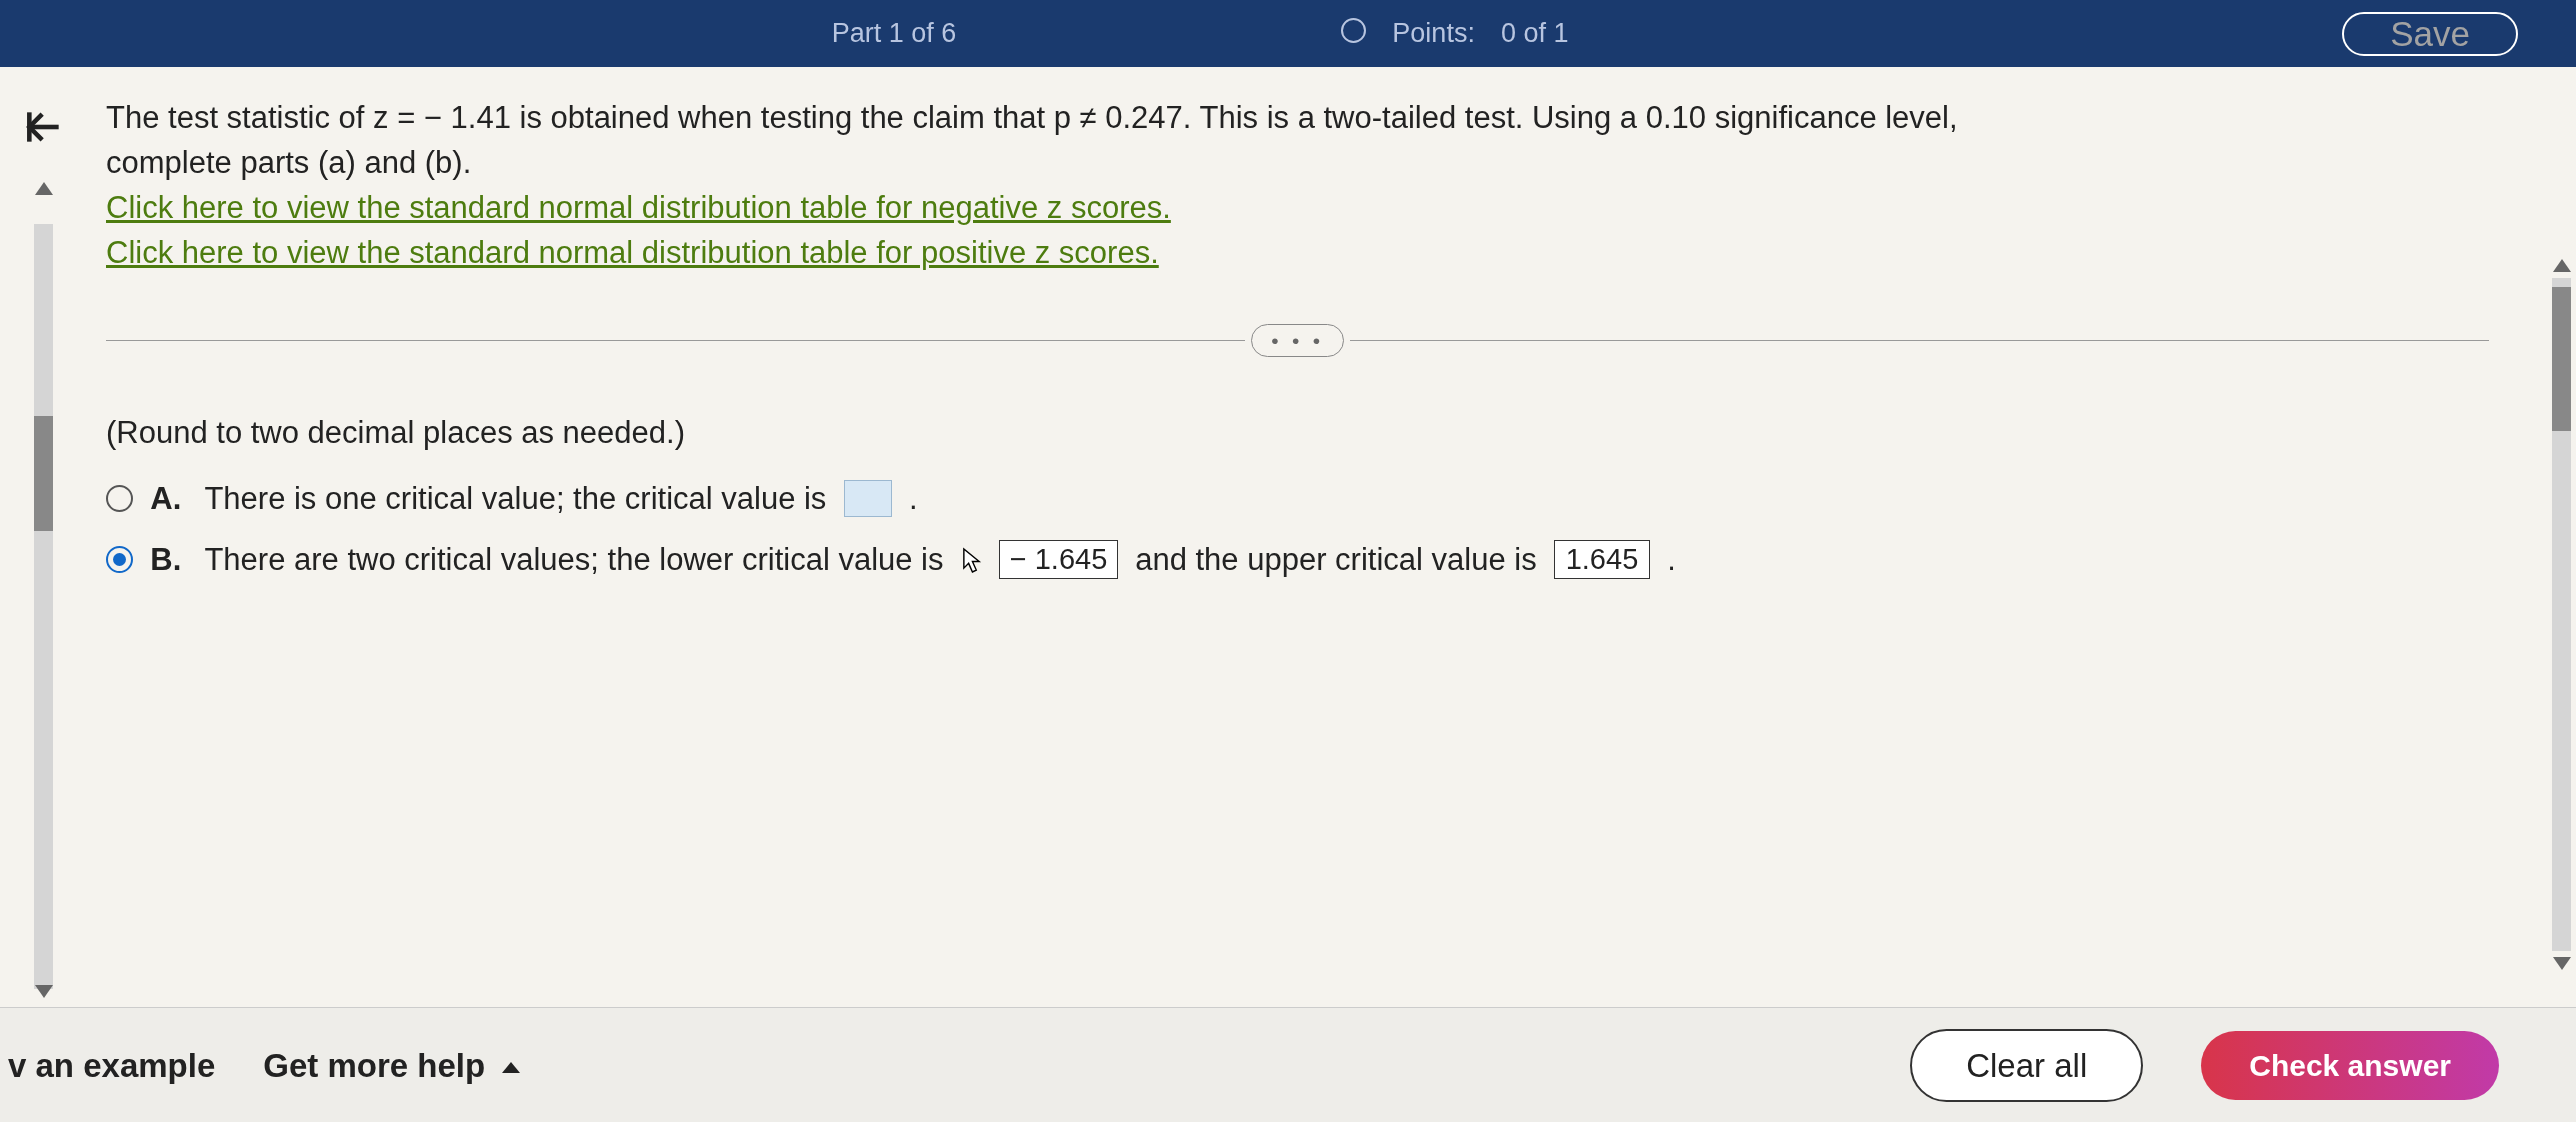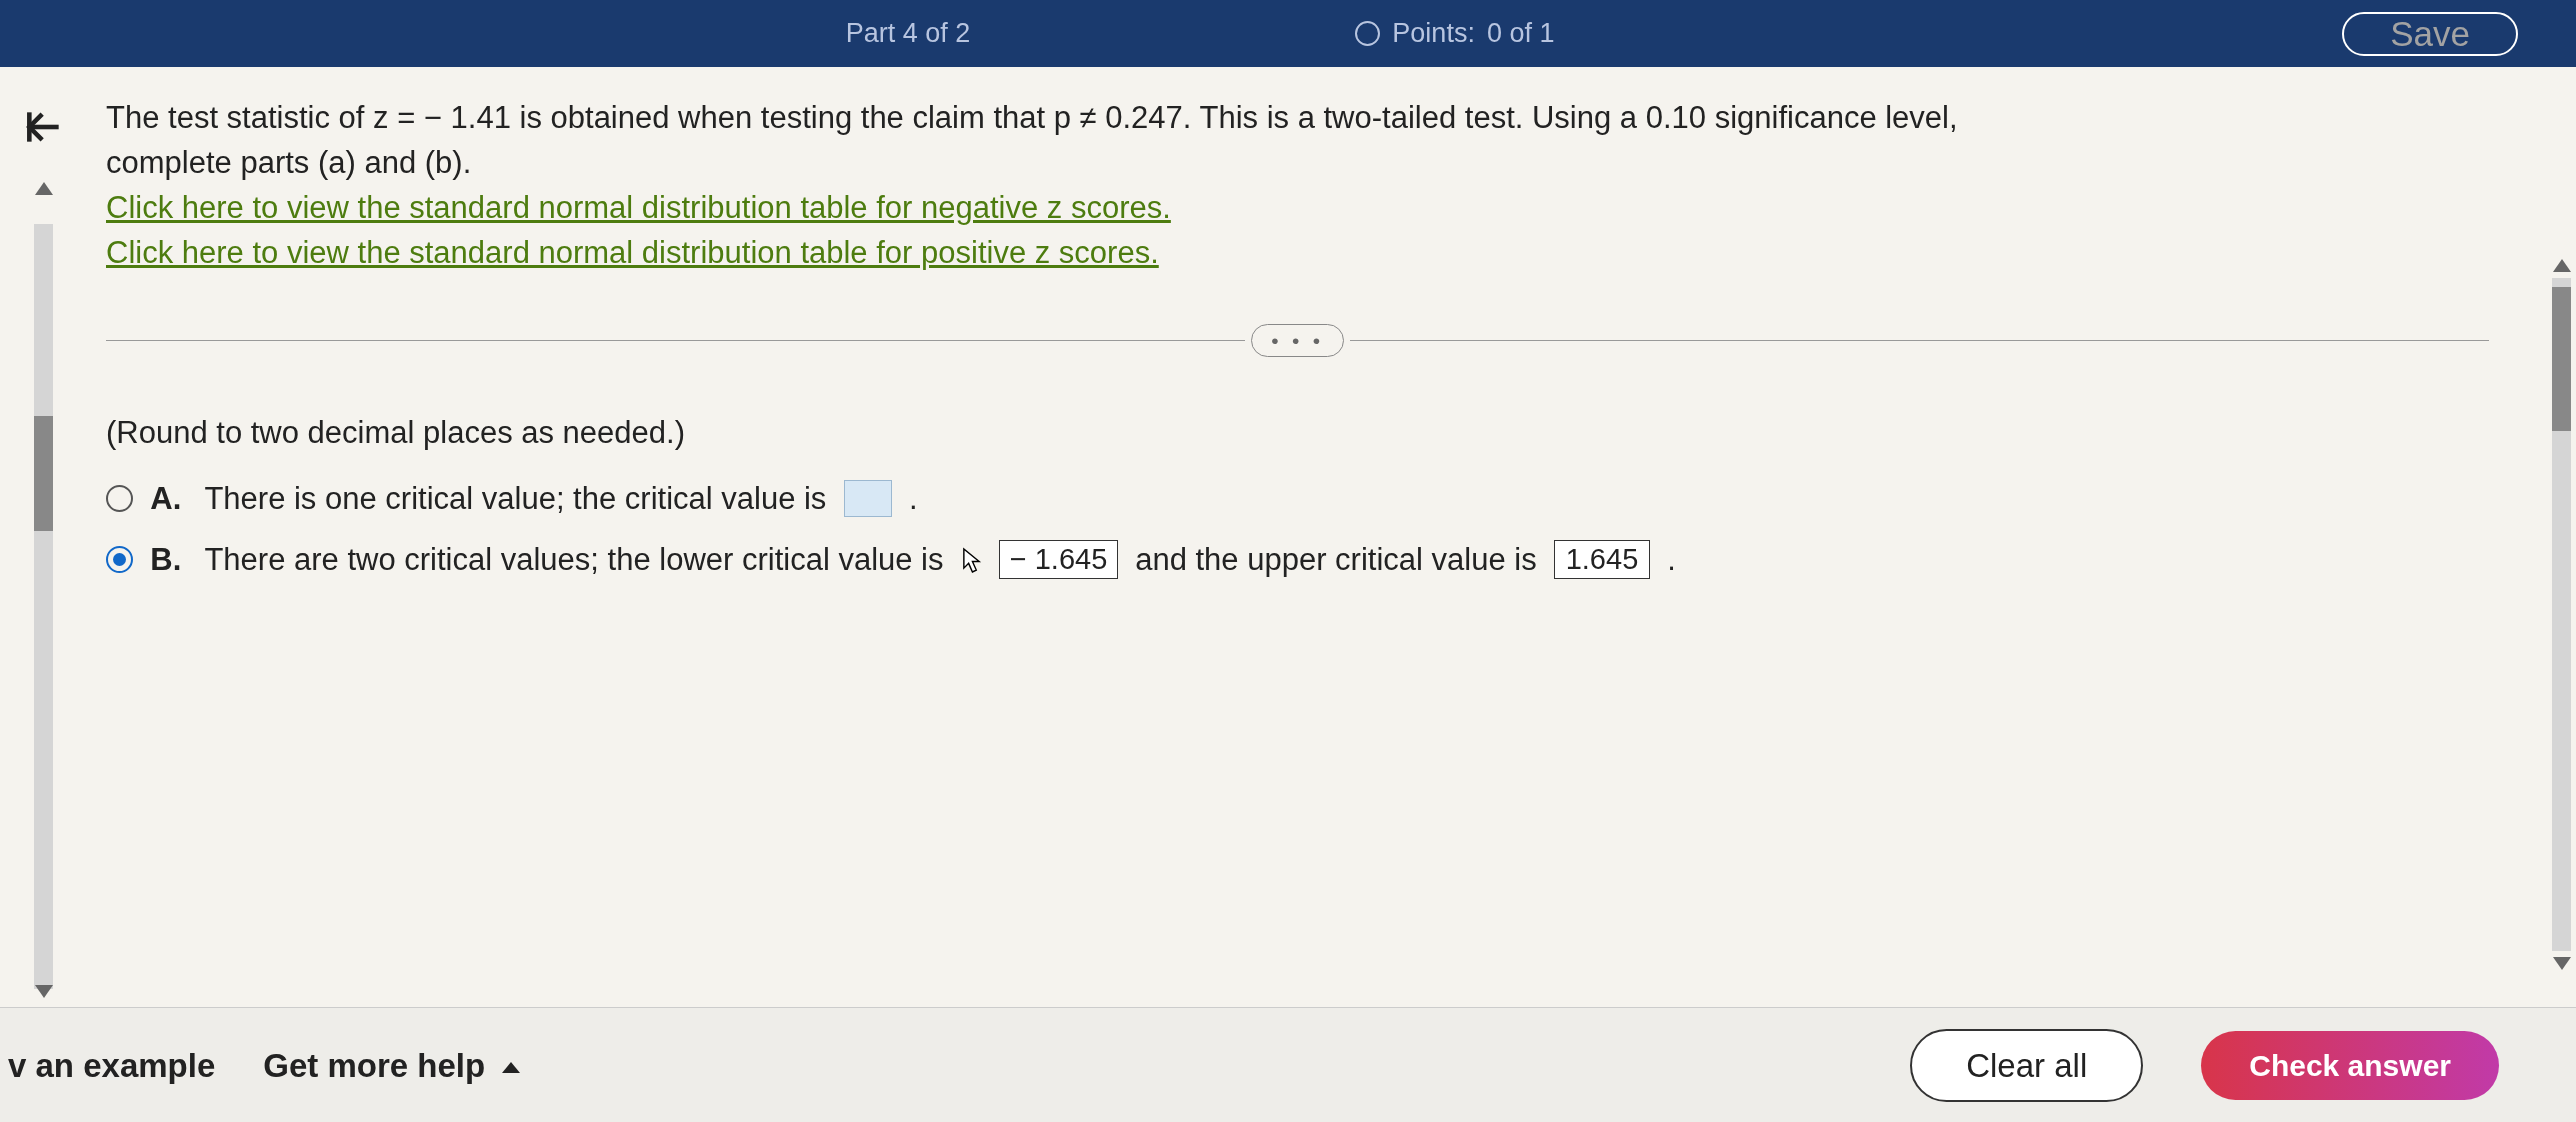--- a/index.html
+++ b/index.html
@@ -19,21 +19,21 @@
       justify-content: space-between;
       padding: 0 58px;
       color: #fff;
       font-size: 27px;
     }
     .top-center {
       display: flex;
       gap: 385px;
       color: #b8c5e0;
     }
-    .points-wrap { display: flex; align-items: center; gap: 12px; }
+    .points-wrap { display: flex; align-items: flex-start; gap: 26px; }
     .circle-icon {
       width: 25px; height: 25px; border: 2.9px solid #b8c5e0; border-radius: 50%;
     }
     .save-btn {
       border: 2.9px solid #fff;
       border-radius: 38px;
       padding: 0 46px;
       font-size: 35px;
       color: #a3a3a3;
       background: transparent;
@@ -225,21 +225,21 @@
       position: relative;
       top: 3.8px;
     }
   </style>
 </head>
 <body>
 
 <div class="top-bar">
   <div></div>
   <div class="top-center">
-    <span>Part 4 of 2</span>
+    <span>Part 1 of 6</span>
     <div class="points-wrap">
       <span class="circle-icon"></span>
       <span>Points:</span>
       <span>0 of 1</span>
     </div>
   </div>
   <button class="save-btn">Save</button>
 </div>
 
 <div class="main-area">

